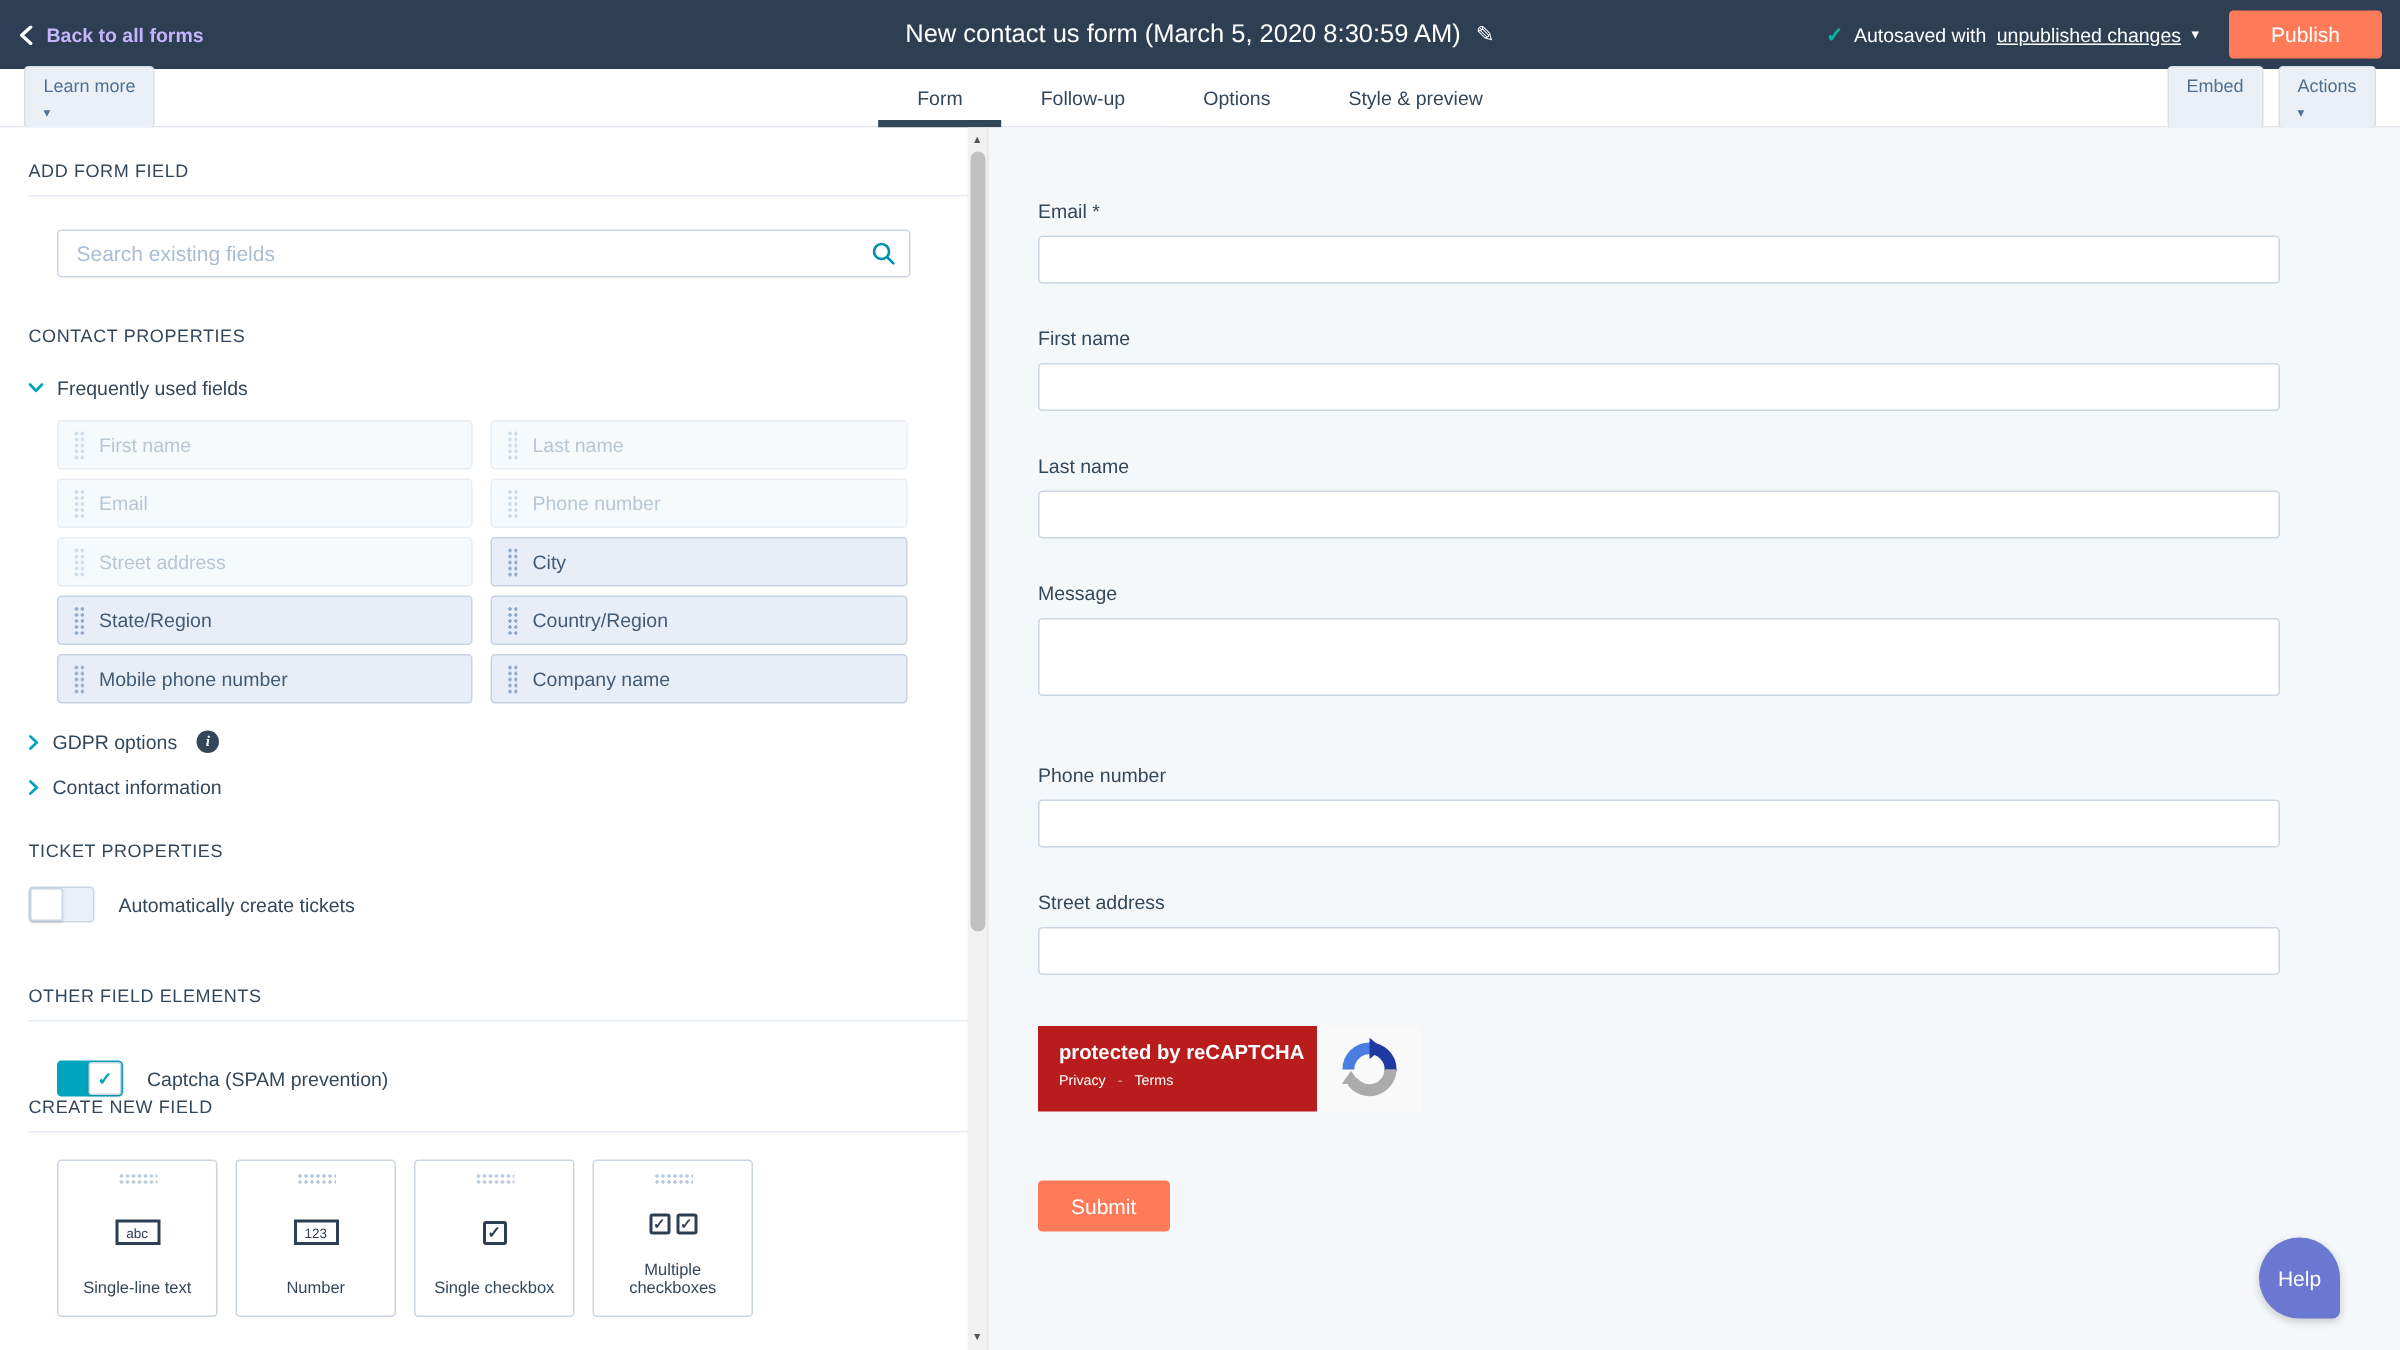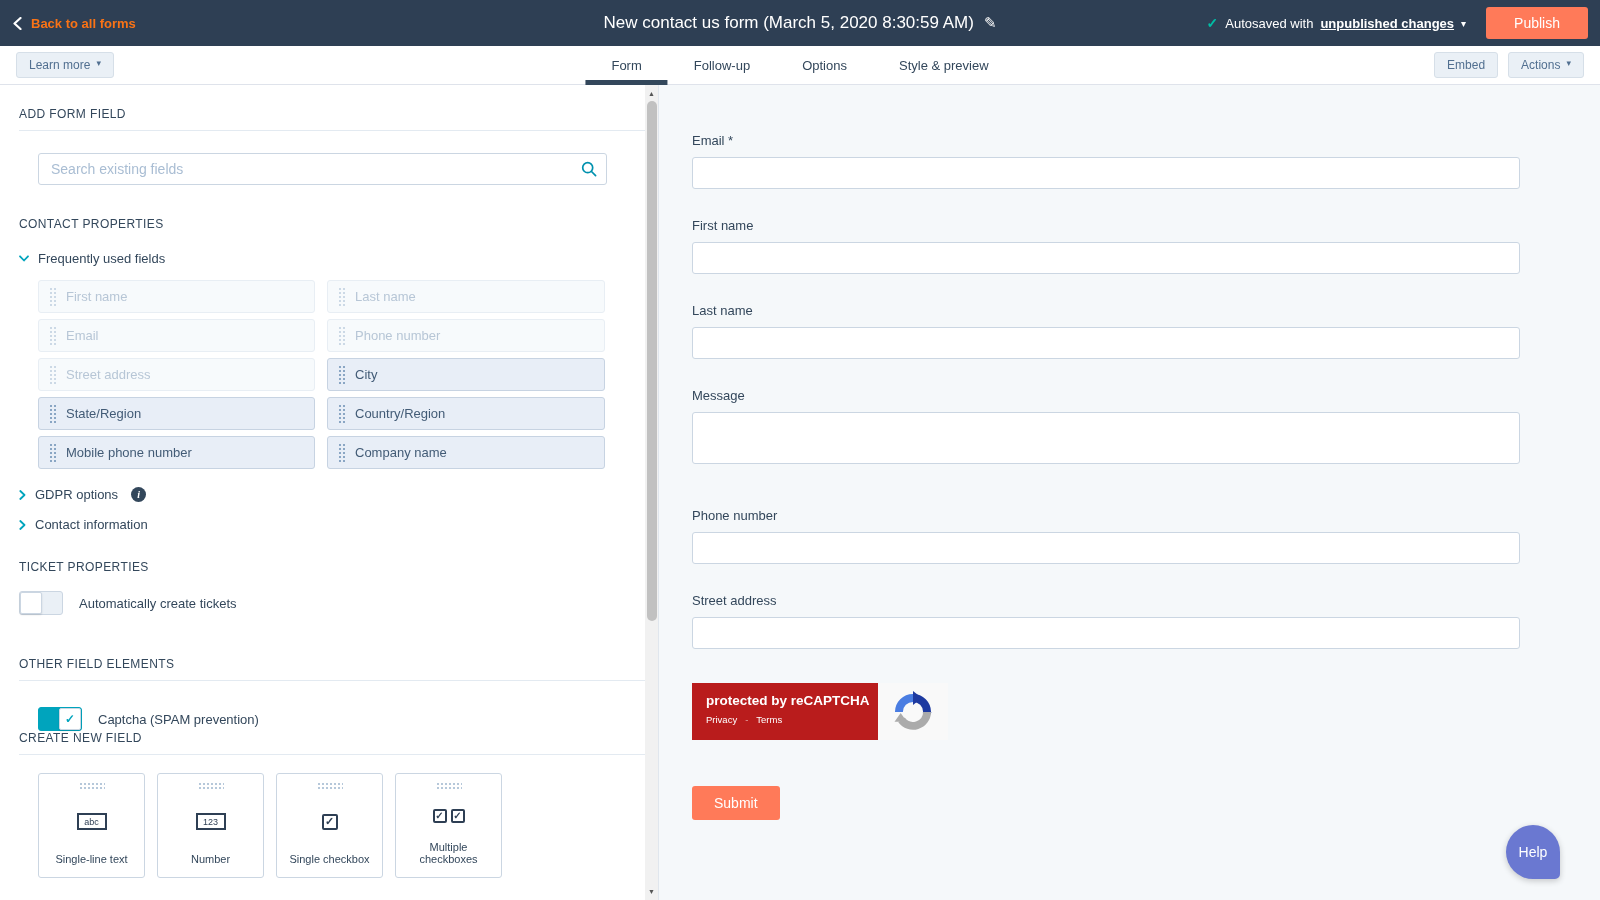--- a/index.html
+++ b/index.html
@@ -3,40 +3,40 @@
 <meta charset="utf-8">
 <style>
   * { margin:0; padding:0; box-sizing:border-box; }
   html,body { width:1600px; height:900px; overflow:hidden; }
   body { font-family:"Liberation Sans", sans-serif; color:#33475b; background:#fff; }
   #app { position:relative; width:1600px; height:900px; }
 
   
   .topbar { position:absolute; top:0; left:0; right:0; height:46px; background:#2e3f54;
             display:flex; align-items:center; padding:0 12px; }
-  .back { display:flex; align-items:center; gap:8px; color:#f97316; font-size:13px; font-weight:bold; cursor:pointer; }
+  .back { display:flex; align-items:center; gap:8px; color:#c4b5fd; font-size:13px; font-weight:bold; cursor:pointer; }
   .topbar-title-wrap { position:absolute; left:0; right:0; top:0; height:46px; display:flex;
             align-items:center; justify-content:center; gap:10px; pointer-events:none; }
   .topbar-title { color:#fff; font-size:17px; pointer-events:auto; }
   .pencil { color:#fff; font-size:15px; pointer-events:auto; cursor:pointer; }
   .topbar-right { margin-left:auto; display:flex; align-items:center; gap:10px; }
   .autosave { display:flex; align-items:center; gap:7px; color:#fff; font-size:13px; }
   .autosave .check { color:#00bda5; font-size:14px; font-weight:bold; }
-  .autosave u { font-weight:bold; cursor:pointer; }
+  .autosave u { font-weight:normal; cursor:pointer; }
   .autosave .caret { font-size:10px; cursor:pointer; }
   .btn-publish { background:#ff7a59; color:#fff; border:none; border-radius:3px;
             font-size:14px; padding:8px 28px; margin-left:10px; cursor:pointer;
             font-family:"Liberation Sans",sans-serif; }
 
   
   .toolbar { position:absolute; top:46px; left:0; right:0; height:39px; background:#fff;
             border-bottom:1px solid #dfe3eb; display:flex; align-items:center; padding:0 16px; }
   .btn-light { background:#eaf0f6; color:#516f90; border:1px solid #d6dfe8; border-radius:3px;
             font-size:12px; padding:5px 12px; cursor:pointer; display:inline-flex; align-items:flex-start; gap:6px;
-            font-family:"Liberation Sans",sans-serif; }
+            font-family:"Liberation Sans",sans-serif;flex-direction:column; }
   .btn-light .caret { font-size:9px; }
   .tabs { position:absolute; left:50%; transform:translateX(-50%); top:0; height:39px;
             display:flex; align-items:stretch; }
   .tab { display:flex; align-items:center; padding:0 26px; font-size:13px; color:#33475b;
             cursor:pointer; border-bottom:5px solid transparent; padding-top:5px; }
   .tab.active { border-bottom-color:#33475b; }
   .toolbar-right { margin-left:auto; display:flex; gap:10px; }
 
   
   .sidebar { position:absolute; top:85px; left:0; width:778px; height:815px; background:#fff;

